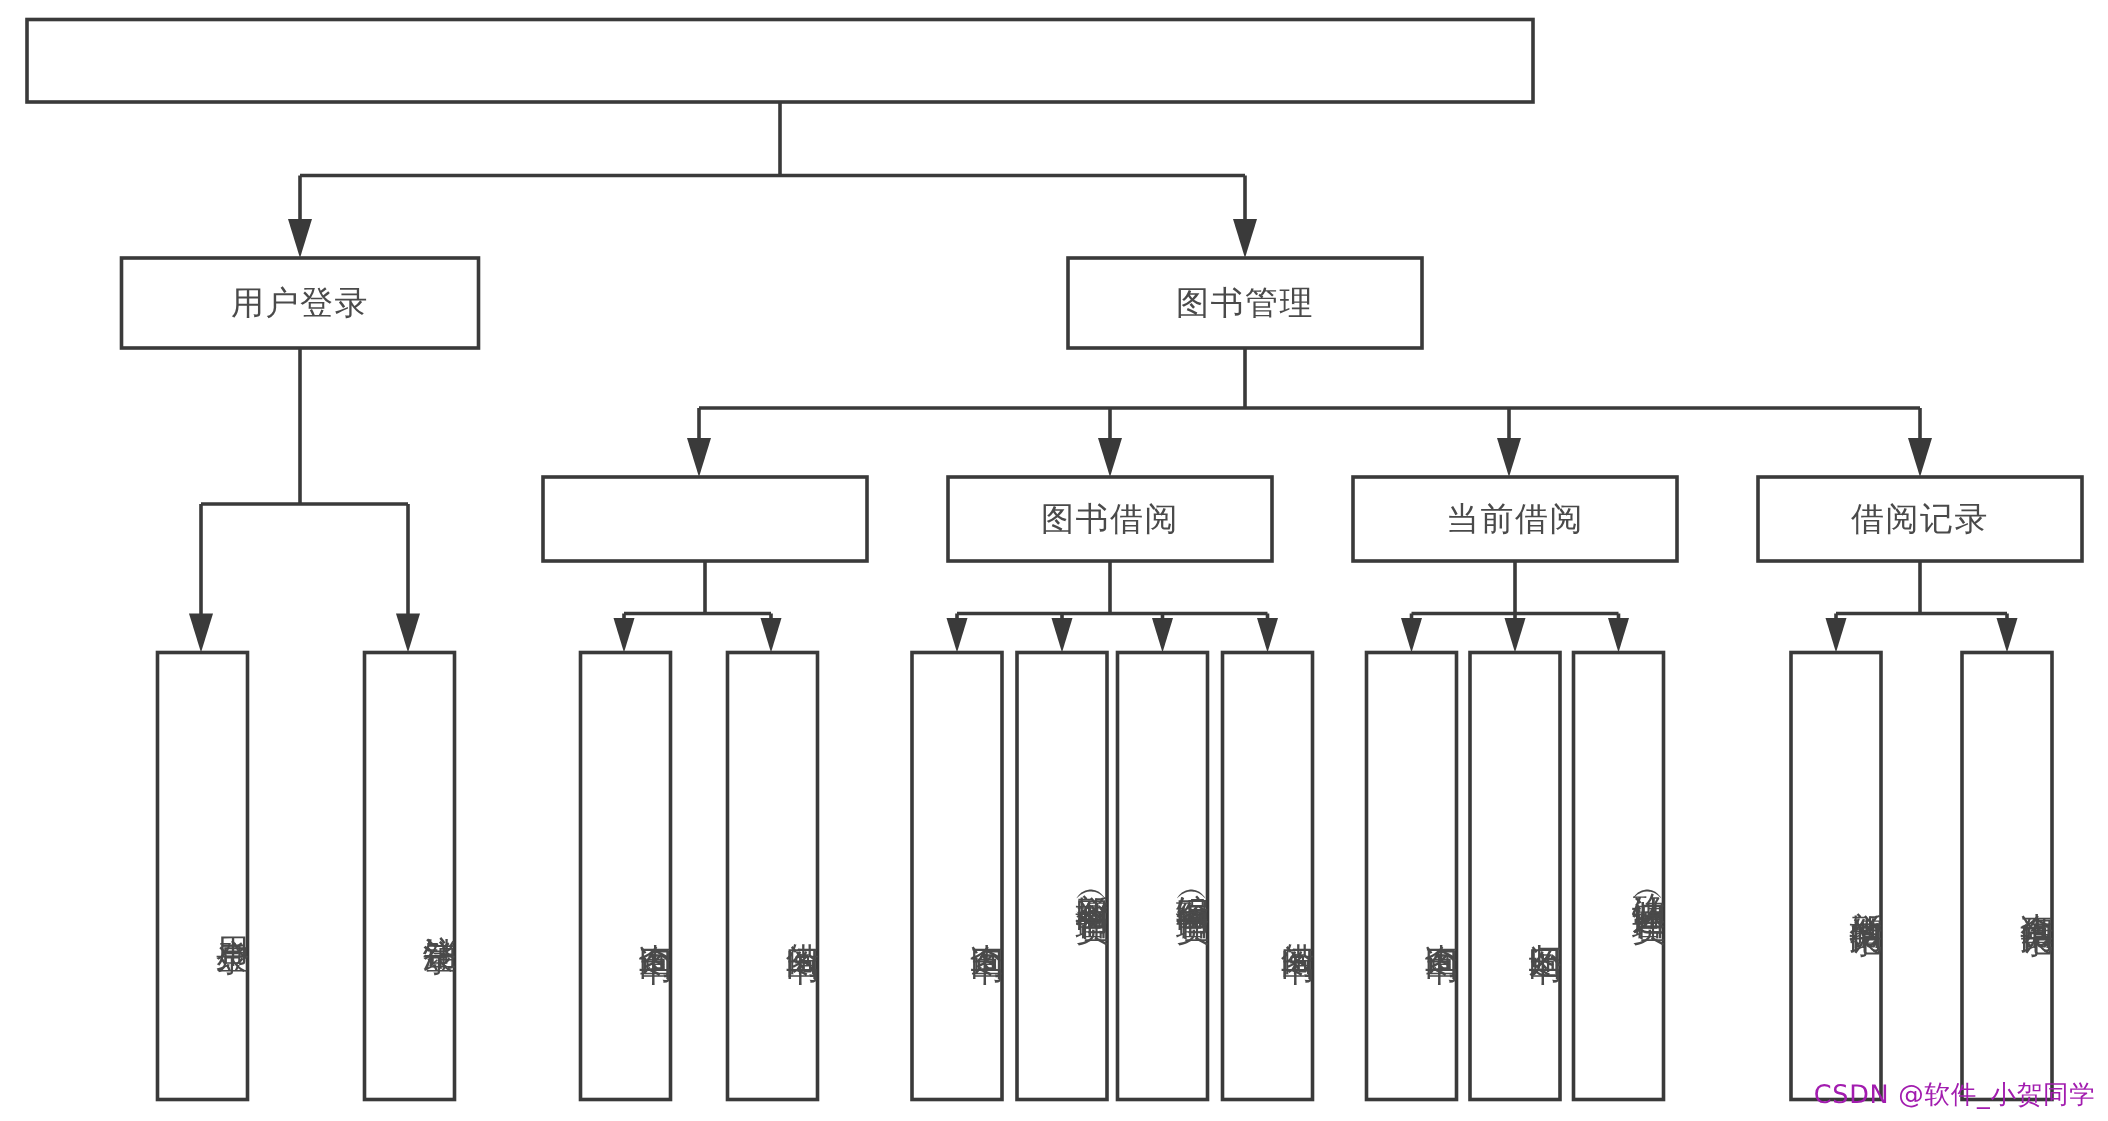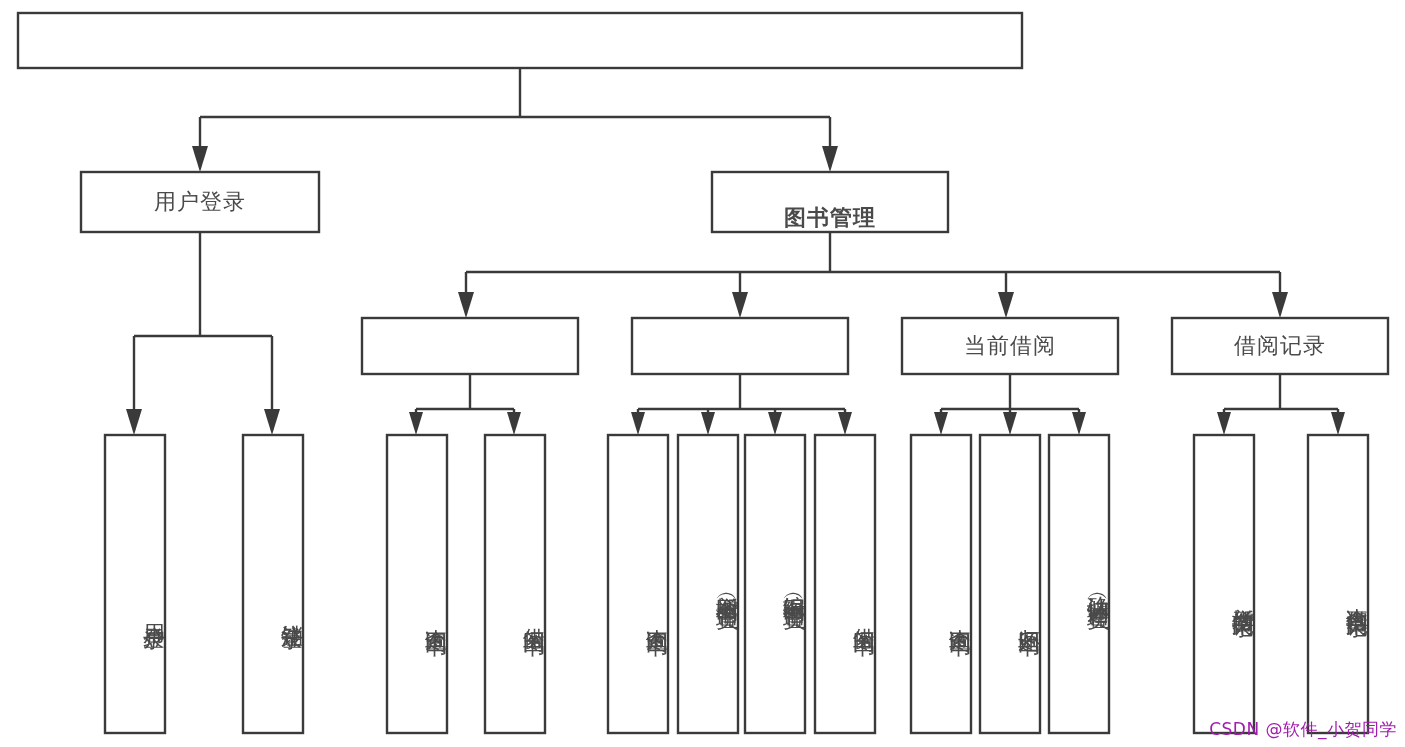--- a/index.html
+++ b/index.html
@@ -180,22 +180,23 @@
     <rect class="node-box" x="980" y="435" width="60" height="298"></rect>
     <rect class="node-box" x="1049" y="435" width="60" height="298"></rect>
 
     <rect class="node-box" x="1194" y="435" width="60" height="298"></rect>
     <rect class="node-box" x="1308" y="435" width="60" height="298"></rect>
 
   </svg>
 
 
   <div class="hbox-label" style="left:81px; top:172px; width:238px; height:60px;">用户登录</div>
-  <div class="hbox-label" style="left:712px; top:188px; width:236px; height:60px;font-weight:bold;">图书管理</div>
-
+  <div class="hbox-label" style="left:712px; top:172px; width:236px; height:60px;">图书管理</div>
+
+  <div class="hbox-label" style="left:632px; top:318px; width:216px; height:56px;">图书借阅</div>
   <div class="hbox-label" style="left:902px; top:318px; width:216px; height:56px;">当前借阅</div>
   <div class="hbox-label" style="left:1172px; top:318px; width:216px; height:56px;">借阅记录</div>
 
   <div class="leaf-label-wrap" style="left:105px; top:490px; width:60px; height:240px;">用户登录</div>
   <div class="leaf-label-wrap" style="left:243px; top:490px; width:60px; height:240px;">注销登录</div>
 
   <div class="leaf-label-wrap" style="left:387px; top:500px; width:60px; height:230px;">查询图书</div>
   <div class="leaf-label-wrap" style="left:485px; top:500px; width:60px; height:230px;">借阅图书</div>
 
   <div class="leaf-label-wrap" style="left:608px; top:500px; width:60px; height:230px;">查询图书</div>

